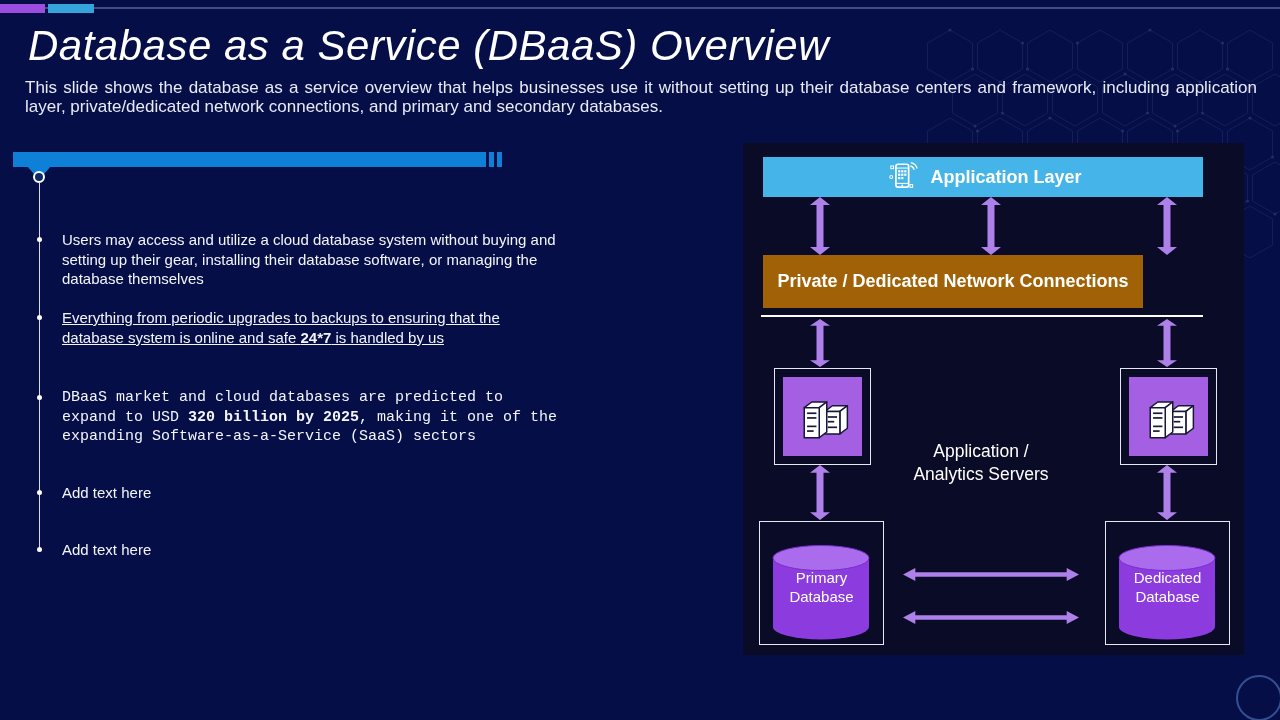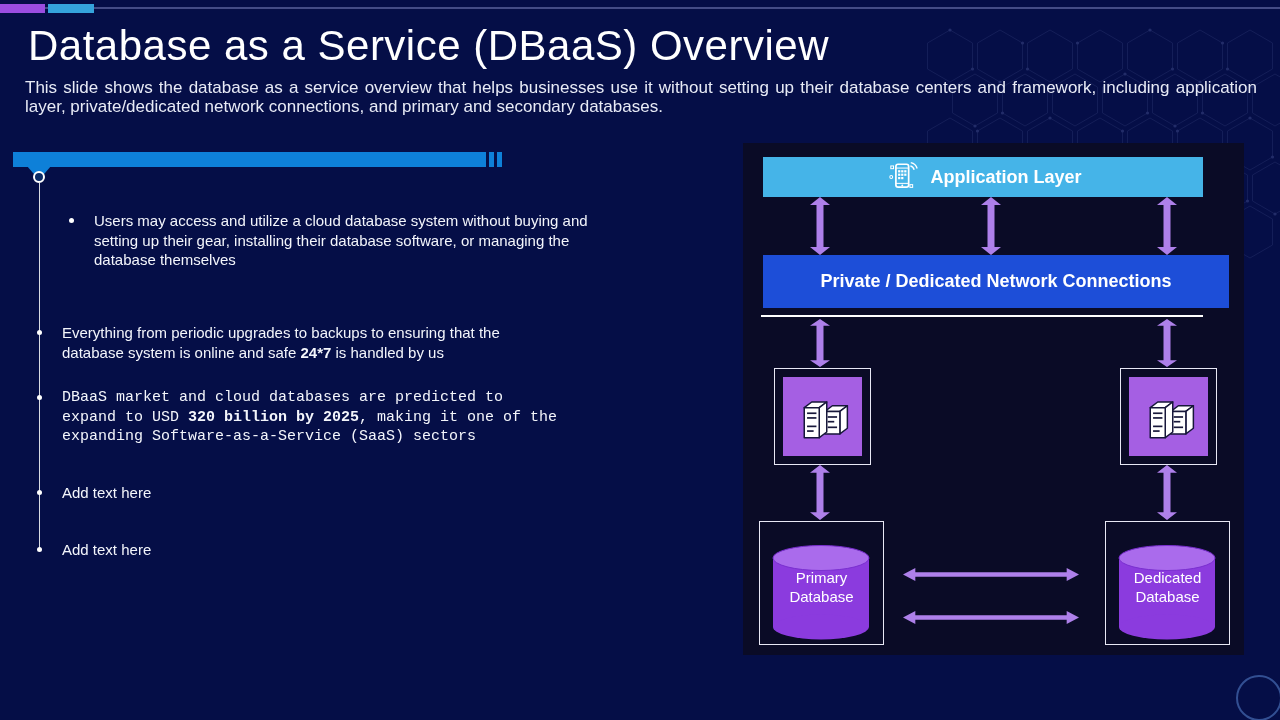--- a/index.html
+++ b/index.html
@@ -11,44 +11,44 @@
   }
   
   .top-line{position:absolute;left:0;top:7px;width:1280px;height:2px;background:#59629b;opacity:.75;}
   .top-bar-purple{position:absolute;left:0;top:4px;width:45px;height:9px;background:#9b4de0;}
   .top-bar-blue{position:absolute;left:48px;top:4px;width:46px;height:9px;background:#35a3dc;}
   
   #hexes{position:absolute;left:920px;top:28px;width:360px;height:320px;opacity:.55;z-index:0;}
   #hexes polygon{fill:none;stroke:#222c66;stroke-width:1;}
   #hexes .dot{fill:#3a4584;}
   
-  .title{position:absolute;left:28px;top:22px;font-size:42px;font-weight:400;letter-spacing:.5px;color:#ffffff;white-space:nowrap;z-index:1;}
+  .title{position:absolute;left:28px;top:22px;font-size:42px;font-weight:400;letter-spacing:.5px;color:#ffffff;white-space:nowrap;z-index:1;font-style:italic;}
   .subtitle{position:absolute;left:25px;top:78px;width:1232px;font-size:17px;line-height:19px;color:#e8ebf6;text-align:justify;z-index:1;}
   
   .accent-bar{position:absolute;left:13px;top:152px;width:473px;height:15px;background:#0e80d8;}
   .accent-tick{position:absolute;top:152px;width:5px;height:15px;background:#0e80d8;}
   .tick1{left:489px;} .tick2{left:497px;}
   .pointer-triangle{position:absolute;left:27px;top:166px;width:0;height:0;
     border-left:12px solid transparent;border-right:12px solid transparent;border-top:14px solid #0e80d8;}
   .pointer-circle{position:absolute;left:33px;top:171px;width:8px;height:8px;border:2px solid #fff;border-radius:50%;background:#0a2a66;}
   .timeline-line{position:absolute;left:39px;top:183px;width:1px;height:368px;background:rgba(255,255,255,.85);}
   .bullets{position:absolute;left:62px;top:0;width:500px;z-index:1;}
   .bullet-item{position:absolute;left:0;width:500px;font-size:15px;line-height:19.5px;color:#f3f5fb;}
   .bullet-item::before{content:"";position:absolute;left:-25px;top:7px;width:5px;height:5px;border-radius:50%;background:#fff;}
-  .bullet-item:nth-child(1){top:211px;margin-left:32px;}
-  .bullet-item:nth-child(2){top:323px;}
+  .bullet-item:nth-child(1){top:230px;}
+  .bullet-item:nth-child(2){top:308px;text-decoration:underline;}
   .bullet-item:nth-child(3){top:388px;font-family:Liberation Mono, monospace;}
   .bullet-item:nth-child(4){top:483px;}
   .bullet-item:nth-child(5){top:540px;}
   .bullet-item .b{font-weight:bold;}
   
   .panel{position:absolute;left:727px;top:143px;width:501px;height:512px;background:#0a0b26;z-index:2;margin-left:16px;}
   .app-layer{position:absolute;left:20px;top:14px;width:440px;height:40px;background:#45b4e8;
     display:flex;align-items:center;justify-content:center;gap:12px;font-size:18px;font-weight:bold;color:#fff;}
-  .network-bar{position:absolute;left:20px;top:112px;width:466px;height:53px;background:#1d4ed8;
+  .network-bar{position:absolute;left:20px;top:112px;width:380px;height:53px;background:#a16207;
     display:flex;align-items:center;justify-content:center;font-size:18px;font-weight:bold;color:#fff;}
   .white-line{position:absolute;left:18px;top:172px;width:442px;height:2px;background:#fff;}
   .v-arrow{position:absolute;width:22px;}
   .v-arrow polygon,.h-arrow polygon{fill:#ae80ea;}
   .va-top{top:54px;height:58px;}
   .va-mid{top:176px;height:48px;}
   .va-low{top:322px;height:55px;}
   .vx1{left:66px;} .vx2{left:237px;} .vx3{left:413px;}
   .server-box{position:absolute;top:225px;width:95px;height:95px;border:1px solid #e8e8f5;}
   .sb-left{left:31px;} .sb-right{left:377px;}
@@ -269,20 +269,24 @@
             <line x1="15" y1="42" x2="25" y2="42"></line>
             <line x1="15" y1="47" x2="22" y2="47"></line>
           <line x1="37" y1="32" x2="47" y2="32"></line>
             <line x1="37" y1="37" x2="44" y2="37"></line>
             <line x1="37" y1="43" x2="47" y2="43"></line>
         </g>
       </svg>
     </div>
   </div>
 
+  <div class="servers-label">
+    <div>Application /</div>
+    <div>Analytics Servers</div>
+  </div>
 
   <svg class="v-arrow va-low vx1" viewBox="0 0 22 100" preserveAspectRatio="none">
       <polygon points="11,0 1,14 7.5,14 7.5,86 1,86 11,100 21,86 14.5,86 14.5,14 21,14"></polygon>
     </svg>
   <svg class="v-arrow va-low vx3" viewBox="0 0 22 100" preserveAspectRatio="none">
       <polygon points="11,0 1,14 7.5,14 7.5,86 1,86 11,100 21,86 14.5,86 14.5,14 21,14"></polygon>
     </svg>
 
   <div class="db-box db-left">
     <svg class="cylinder" width="98" height="96" viewBox="0 0 98 96">

